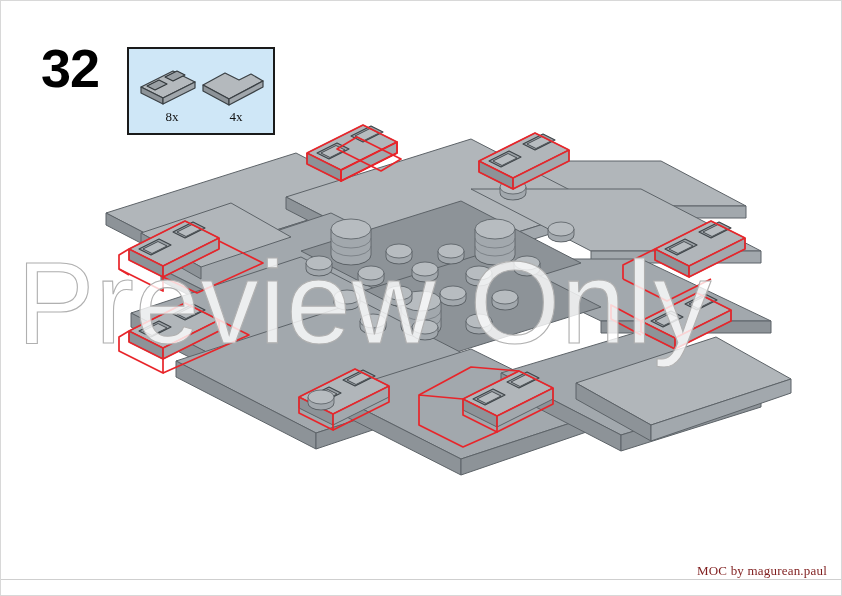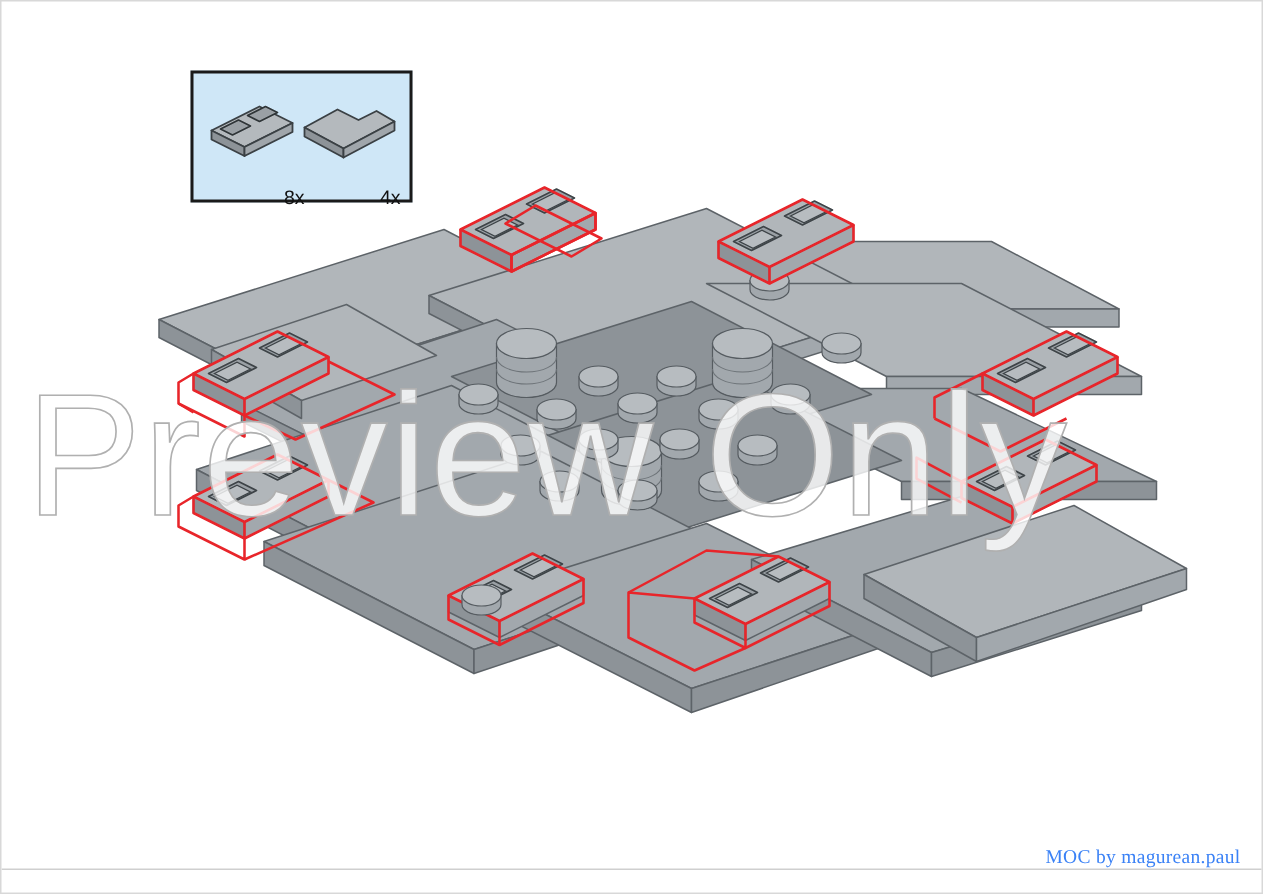--- a/index.html
+++ b/index.html
@@ -52,21 +52,21 @@
   }
   .part-qty {
     font-family: "Liberation Sans", sans-serif;
     font-size: 13px;
     color: #111111;
     line-height: 14px;
   }
   #part-slot-0 { left: 6px;  top: 8px;  width: 68px; }
   #part-slot-1 { left: 70px; top: 8px;  width: 68px; }
   .part-art { height: 52px; position: relative; }
-  .part-qty-row { margin-top: 16px; text-align: right; padding-left: 6px;}
+  .part-qty-row { margin-top: 1px; text-align: center; padding-left: 6px; font-family: Liberation Serif, serif;}
 
   
   #model {
     position: absolute;
     left: 0; top: 0;
     width: 842px;
     height: 596px;
   }
 
   
@@ -97,21 +97,21 @@
     width: 842px;
     height: 1px;
     background: #cfcfcf;
   }
   #footer-credit {
     position: absolute;
     right: 14px;
     top: 562px;
     font-family: "Liberation Serif", serif;
     font-size: 13px;
-    color: #3b82f6;
+    color: #7f1d1d;
     letter-spacing: 0.2px;
     white-space: nowrap;
   }
 </style>
 </head>
 <body>
 
 <div id="page">
 
   <svg id="model" viewBox="0 0 842 596" width="842" height="596" xmlns="http://www.w3.org/2000/svg">
@@ -330,20 +330,21 @@
       <path class="hl" d="M 496,431 L 552,403 L 552,387"></path>
       <path class="hl" d="M 462,398 L 418,394 L 418,424 L 462,446 L 496,431"></path>
       <path class="hl" d="M 418,394 L 470,366 L 518,370"></path>
     </g>
 
     <g>
       <use href="#stud" x="320" y="396"></use>
     </g>
   </svg>
 
+  <div id="step-number">32</div>
 
   <div id="parts-box">
 
     <div class="part-slot" id="part-slot-0">
       <div class="part-art">
         <svg width="68" height="52" viewBox="0 0 68 52" xmlns="http://www.w3.org/2000/svg">
           <g>
             <polygon points="6,30 38,14 60,25 28,41" fill="#b4b9bd" stroke="#3a4044" stroke-width="1.2" stroke-linejoin="round"></polygon>
             <polygon points="6,30 28,41 28,47 6,36" fill="#8d9398" stroke="#3a4044" stroke-width="1.2" stroke-linejoin="round"></polygon>
             <polygon points="28,41 60,25 60,31 28,47" fill="#a0a6ab" stroke="#3a4044" stroke-width="1.2" stroke-linejoin="round"></polygon>

